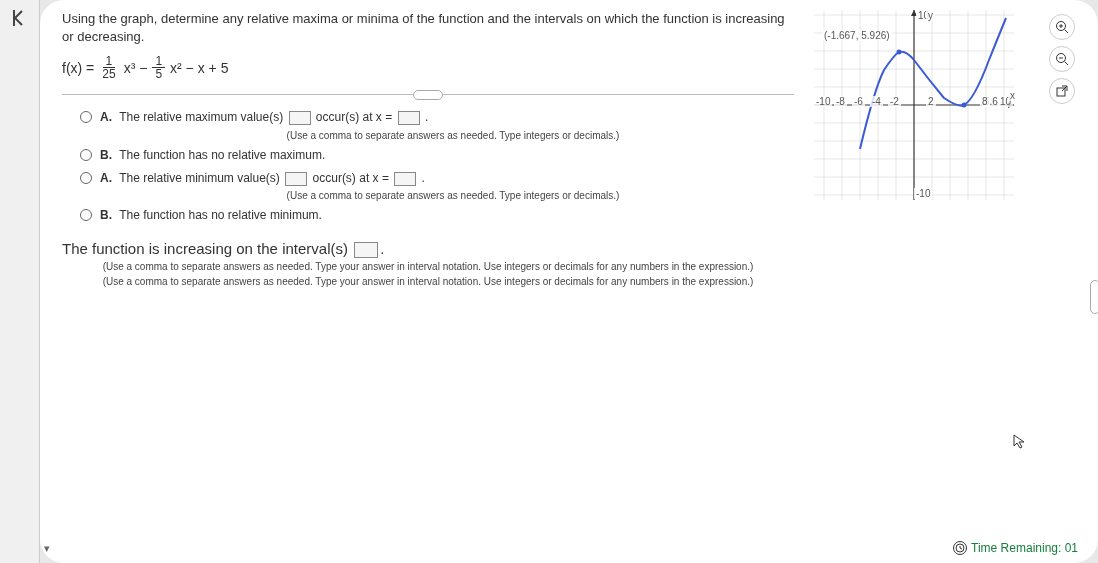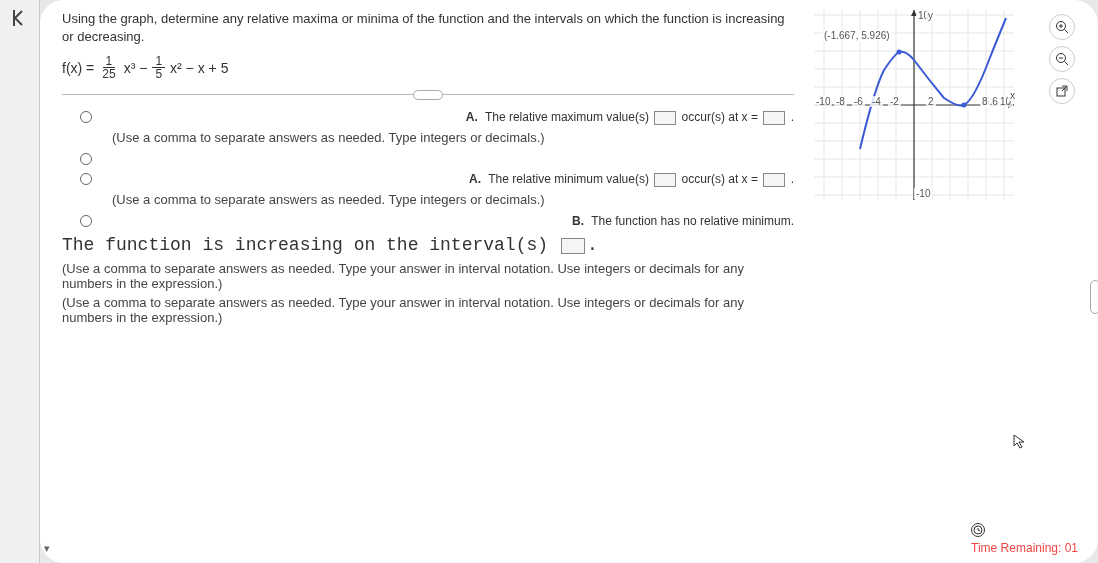--- a/index.html
+++ b/index.html
@@ -14,33 +14,33 @@
   .tools-col { width: 36px; flex-shrink: 0; display: flex; flex-direction: column; align-items: center; gap: 6px; padding-top: 4px; }
   .tool-btn { width: 26px; height: 26px; border: 1px solid #ccc; border-radius: 50%; background: #fff; display: flex; align-items: center; justify-content: center; font-size: 14px; cursor: pointer; }
   .prompt { color: #333; font-size: 13px; line-height: 1.35; margin-bottom: 10px; }
   .formula { font-size: 14px; margin: 6px 0 14px 0; display: flex; align-items: center; gap: 2px; }
   .frac { display: inline-flex; flex-direction: column; align-items: center; font-size: 12px; line-height: 1; margin: 0 3px; }
   .frac .num { border-bottom: 1px solid #333; padding: 0 3px; }
   .frac .den { padding: 0 3px; }
   .divider { border: none; border-top: 1px solid #bbb; margin: 10px 0 14px 0; position: relative; }
   .divider-handle { position: absolute; left: 50%; transform: translateX(-50%); top: -5px; width: 30px; height: 10px; border: 1px solid #aaa; border-radius: 5px; background: #fff; }
   .sub-prompt { font-size: 12.5px; color: #333; margin: 12px 0 8px 0; line-height: 1.35; }
-  .choice-row { display: flex; align-items: flex-start; gap: 8px; margin: 6px 0 4px 18px; justify-content: space-between; }
+  .choice-row { display: flex; align-items: flex-start; gap: 8px; margin: 6px 0 4px 18px; }
   .radio { width: 12px; height: 12px; border: 1px solid #666; border-radius: 50%; background: #fff; margin-top: 2px; flex-shrink: 0; cursor: pointer; }
   .choice-label { font-weight: bold; margin-right: 4px; }
   .choice-text { line-height: 1.4; }
   .input-box { display: inline-block; width: 22px; height: 14px; border: 1px solid #888; background: #f5f5f5; vertical-align: middle; margin: 0 2px; }
-  .hint { font-size: 13px; color: #444; margin-left: 50px; margin-bottom: 4px; }
-  .para { font-size: 18px; margin: 4px 0 2px 0; line-height: 1.4; font-family: Liberation Mono, monospace; }
+  .hint { font-size: 10px; color: #444; margin-left: 50px; margin-bottom: 4px; text-align: center; }
+  .para { font-size: 15px; margin: 14px 0 2px 0; line-height: 1.4; }
   .para .input-box { width: 24px; height: 16px; }
   .side-handle { position: absolute; right: -2px; top: 280px; width: 10px; height: 34px; border: 1px solid #aaa; border-radius: 5px; background: #fff; }
   .graph-box { width: 200px; height: 190px; position: relative; }
   .coord-label { position: absolute; font-size: 10px; color: #555; background: rgba(255,255,255,0.8); padding: 0 2px; }
   .cursor-icon { position: absolute; right: 70px; bottom: 110px; font-size: 16px; }
-  .footer { position: absolute; bottom: 8px; right: 20px; font-size: 12px; color: #ef4444; display: flex; align-items: flex-start; gap: 4px; flex-direction: column; }
+  .footer { position: absolute; bottom: 8px; right: 20px; font-size: 12px; color: #15803d; display: flex; align-items: flex-end; gap: 4px; }
   .clock { width: 14px; height: 14px; border: 1px solid #333; border-radius: 50%; display: inline-flex; align-items: center; justify-content: center; font-size: 9px; }
   .left-scroll { position: absolute; left: 4px; bottom: 8px; font-size: 11px; color: #666; }
 </style>
 </head>
 <body>
 
 <div class="container">
   <div class="left-col">
     <div class="back-btn">
       <svg width="20" height="20" viewBox="0 0 20 20">
@@ -83,20 +83,24 @@
             <span class="input-box"></span>
             <span>occur(s) at x =</span>
             <span class="input-box"></span>
             <span>.</span>
           </div>
         </div>
         <p class="hint">(Use a comma to separate answers as needed. Type integers or decimals.)</p>
 
         <div class="choice-row">
           <div class="radio"></div>
+          <div class="choice-text">
+            <span class="choice-label">B.</span>
+            <span>The function has no relative maximum.</span>
+          </div>
         </div>
 
 
         <div class="choice-row">
           <div class="radio"></div>
           <div class="choice-text">
             <span class="choice-label">A.</span>
             <span>The relative minimum value(s)</span>
             <span class="input-box"></span>
             <span>occur(s) at x =</span>

